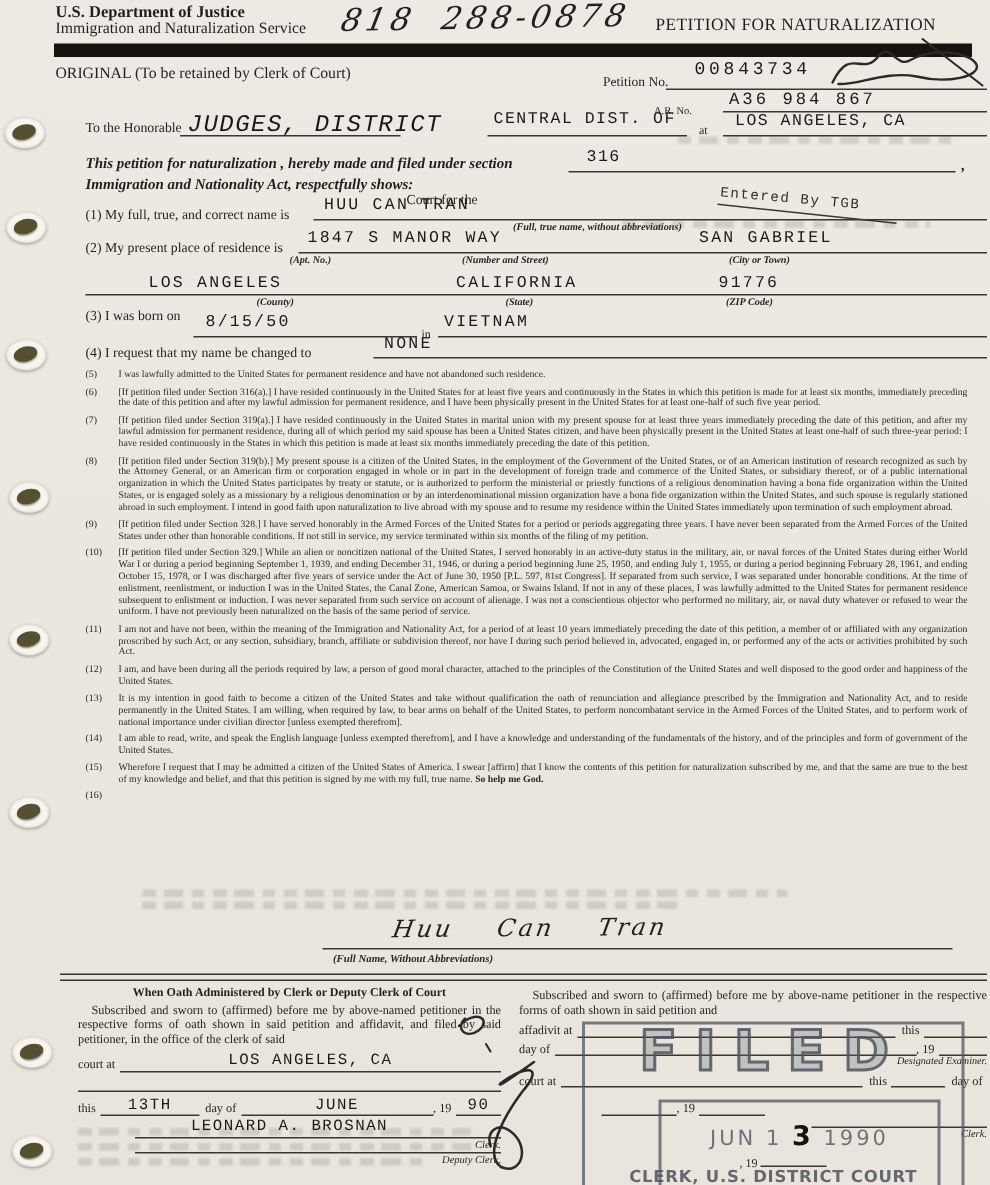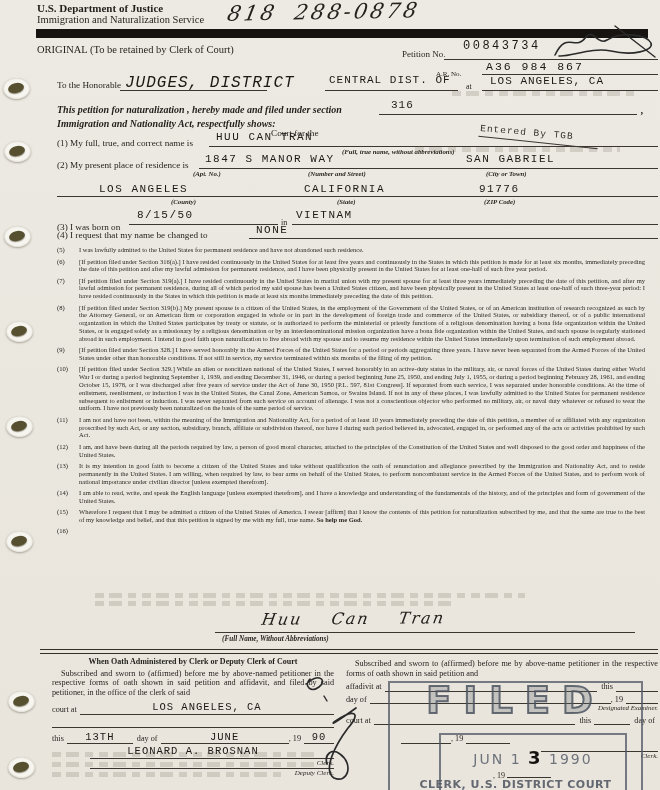--- a/index.html
+++ b/index.html
@@ -87,20 +87,21 @@
   <div class="ghost" style="left:415px;top:147px;width:205px;"></div>
   <div class="ghost" style="left:95px;top:593px;width:430px;"></div>
   <div class="ghost" style="left:95px;top:601px;width:360px;"></div>
   <div class="ghost" style="left:52px;top:752px;width:262px;"></div>
   <div class="ghost" style="left:52px;top:762px;width:262px;"></div>
   <div class="ghost" style="left:52px;top:772px;width:230px;"></div>
 
   <div class="t b" style="left:37px;top:2px;font-size:11px;">U.S. Department of Justice</div>
   <div class="t" style="left:37px;top:14px;font-size:10.5px;">Immigration and Naturalization Service</div>
   <div class="t hand" style="left:228px;top:0px;font-size:21px;letter-spacing:3px;word-spacing:8px;transform:skewX(-12deg) rotate(-1deg);">818 288-0878</div>
+  <div class="t" style="left:437px;top:11px;font-size:11.5px;letter-spacing:.3px;">PETITION FOR NATURALIZATION</div>
   <div class="bar"></div>
 
   <div class="t" style="left:37px;top:44px;font-size:10.5px;">ORIGINAL (To be retained by Clerk of Court)</div>
   <div class="t" style="left:402px;top:49px;font-size:9px;">Petition No.</div>
   <div class="ln" style="left:444px;top:59px;width:214px;"></div>
   <div class="t mono" style="left:463px;top:39px;font-size:12px;letter-spacing:2.5px;">00843734</div>
   <svg style="left:549px;top:22px;" width="112" height="40">
     <path d="M6,33 C18,8 26,30 37,15 C44,6 49,24 58,18 C74,9 98,13 102,21 C105,29 83,34 62,29 C42,25 22,35 10,34" fill="none" stroke="#2a2a2a" stroke-width="1.6" stroke-linecap="round"></path>
     <path d="M66,4 L106,35" fill="none" stroke="#2a2a2a" stroke-width="1.4" stroke-linecap="round"></path>
   </svg>
@@ -139,21 +140,21 @@
   <div class="cap" style="left:308px;top:170px;">(Number and Street)</div>
   <div class="cap" style="left:486px;top:170px;">(City or Town)</div>
   <div class="t mono" style="left:99px;top:183px;font-size:11px;letter-spacing:1.5px;">LOS ANGELES</div>
   <div class="t mono" style="left:304px;top:183px;font-size:11px;letter-spacing:1.5px;">CALIFORNIA</div>
   <div class="t mono" style="left:479px;top:183px;font-size:11px;letter-spacing:1.5px;">91776</div>
   <div class="ln" style="left:57px;top:196px;width:601px;"></div>
   <div class="cap" style="left:171px;top:198px;">(County)</div>
   <div class="cap" style="left:337px;top:198px;">(State)</div>
   <div class="cap" style="left:484px;top:198px;">(ZIP Code)</div>
 
-  <div class="t" style="left:57px;top:222px;font-size:9.2px;text-align:center;">(3) I was born on</div>
+  <div class="t" style="left:57px;top:205px;font-size:9.2px;text-align:center;">(3) I was born on</div>
   <div class="t mono" style="left:137px;top:209px;font-size:11px;letter-spacing:1.5px;">8/15/50</div>
   <div class="ln" style="left:129px;top:224px;width:149px;"></div>
   <div class="t" style="left:281px;top:218px;font-size:8px;">in</div>
   <div class="t mono" style="left:296px;top:209px;font-size:11px;letter-spacing:1.5px;">VIETNAM</div>
   <div class="ln" style="left:292px;top:224px;width:366px;"></div>
 
   <div class="t" style="left:57px;top:230px;font-size:9.2px;">(4) I request that my name be changed to</div>
   <div class="t mono" style="left:256px;top:224px;font-size:11px;letter-spacing:1.5px;">NONE</div>
   <div class="ln" style="left:249px;top:238px;width:409px;"></div>
 

